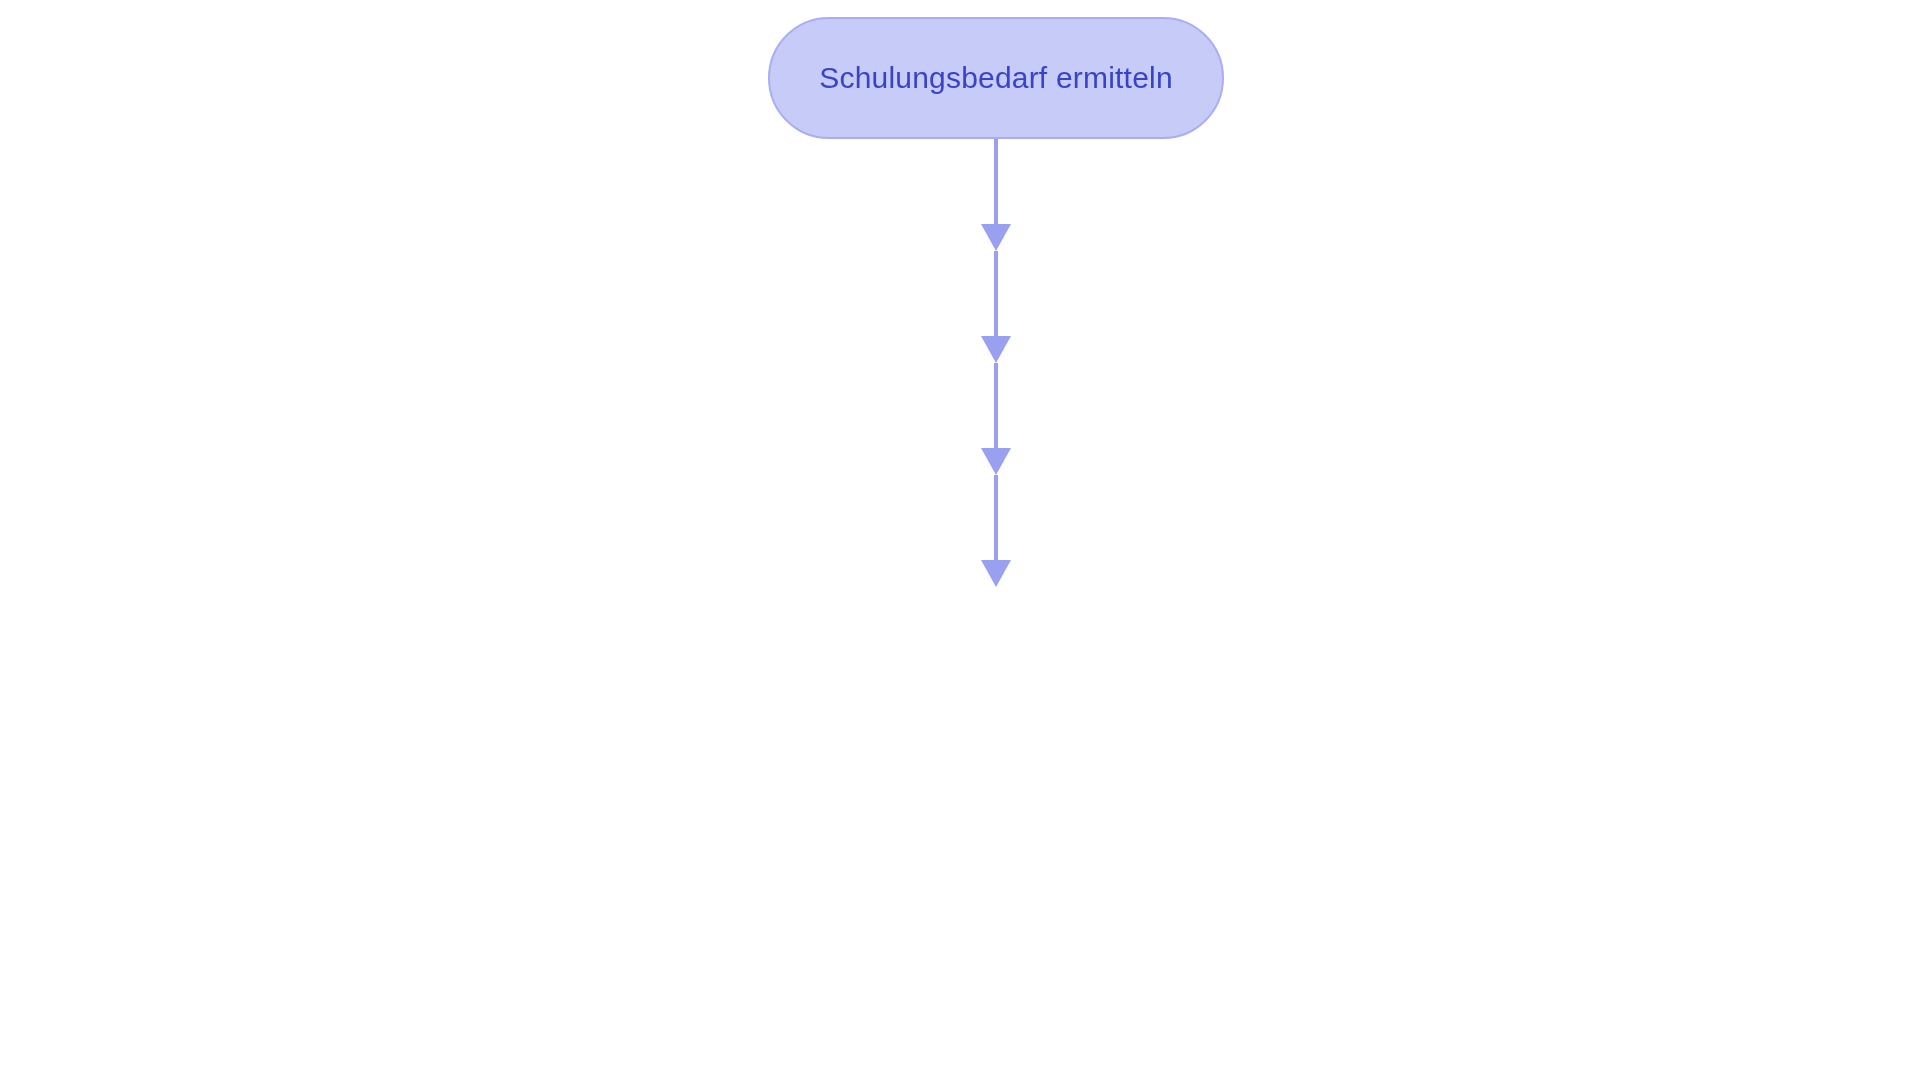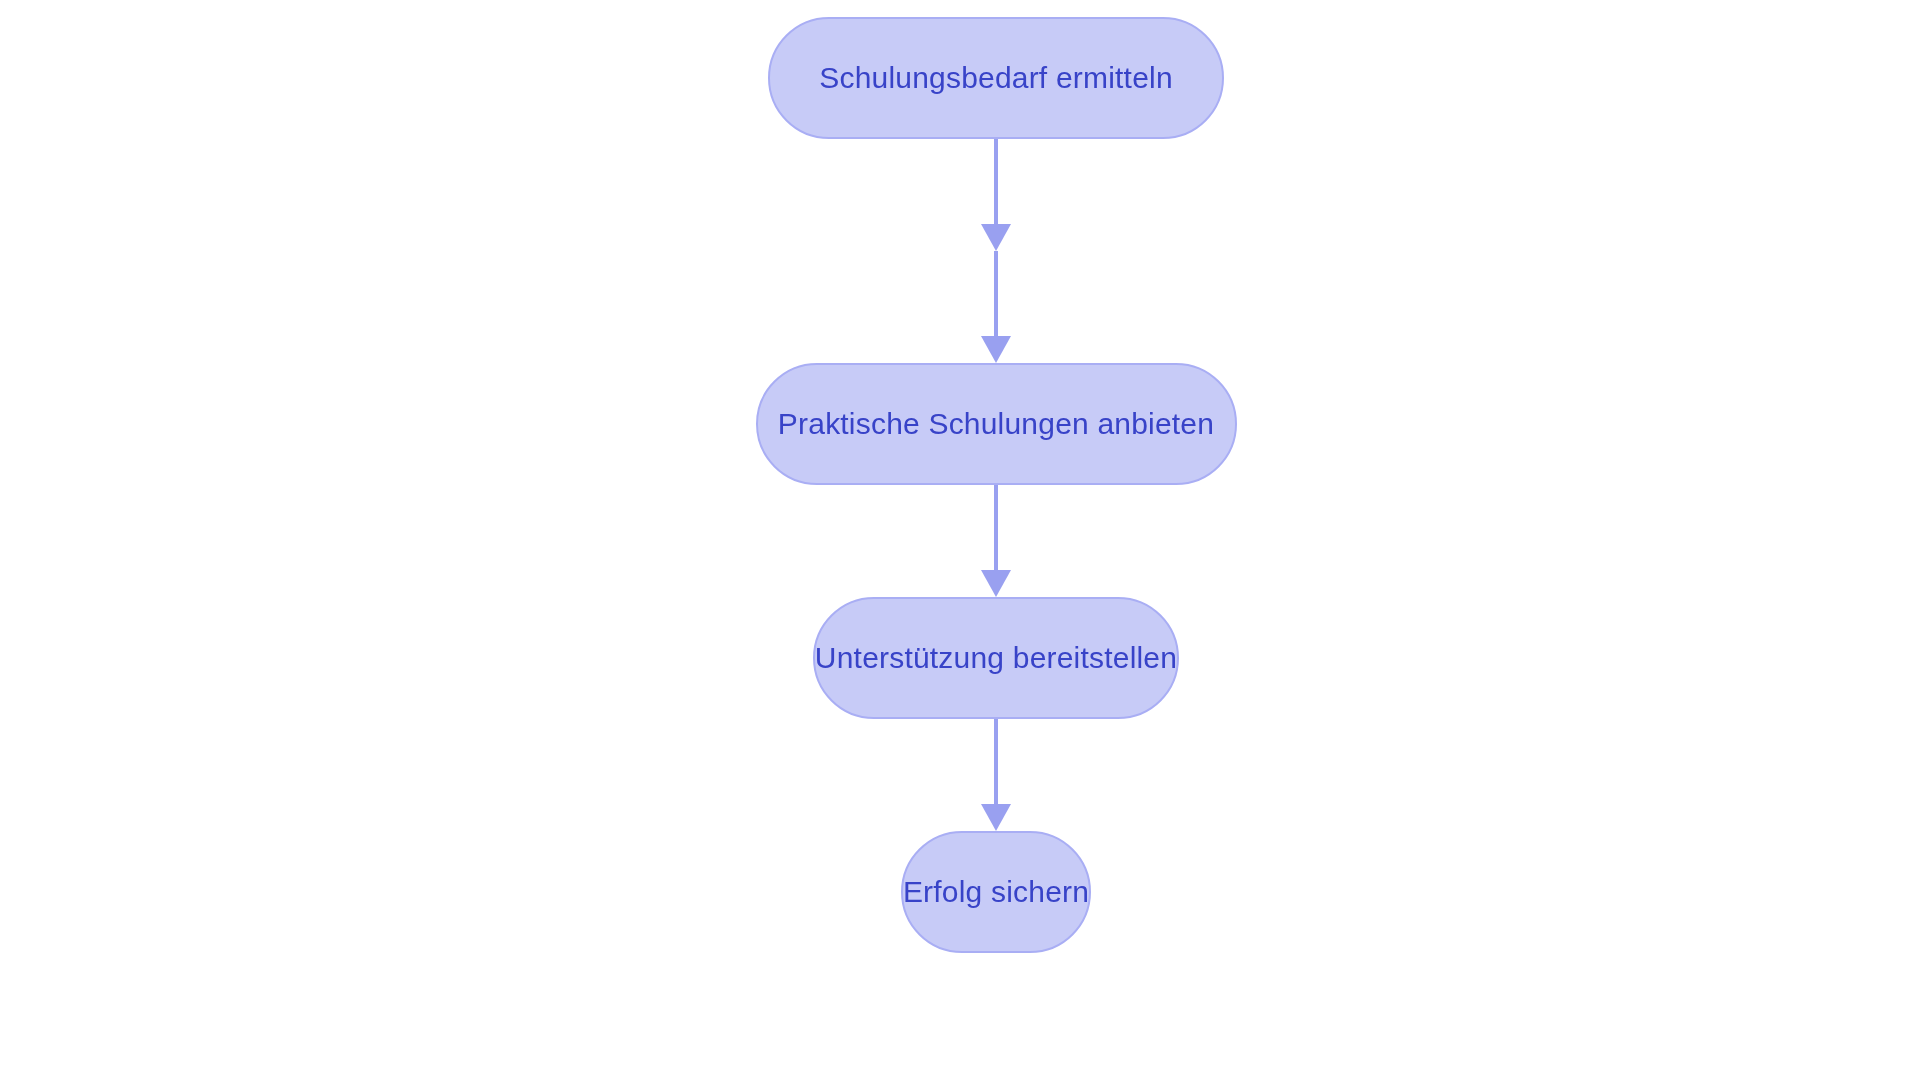--- a/index.html
+++ b/index.html
@@ -86,36 +86,27 @@
       <div class="arrow-line"></div>
       <div class="arrow-head"></div>
     </div>
 
 
     <div class="arrow">
       <div class="arrow-line"></div>
       <div class="arrow-head"></div>
     </div>
 
-    <div class="node">
-      <span>Praktische Schulungen anbieten</span>
-    </div>
 
     <div class="arrow">
       <div class="arrow-line"></div>
       <div class="arrow-head"></div>
     </div>
 
-    <div class="node">
-      <span>Unterstützung bereitstellen</span>
-    </div>
 
     <div class="arrow">
       <div class="arrow-line"></div>
       <div class="arrow-head"></div>
     </div>
 
-    <div class="node">
-      <span>Erfolg sichern</span>
-    </div>
 
   </div>
 </div>
 
 </body></html>

